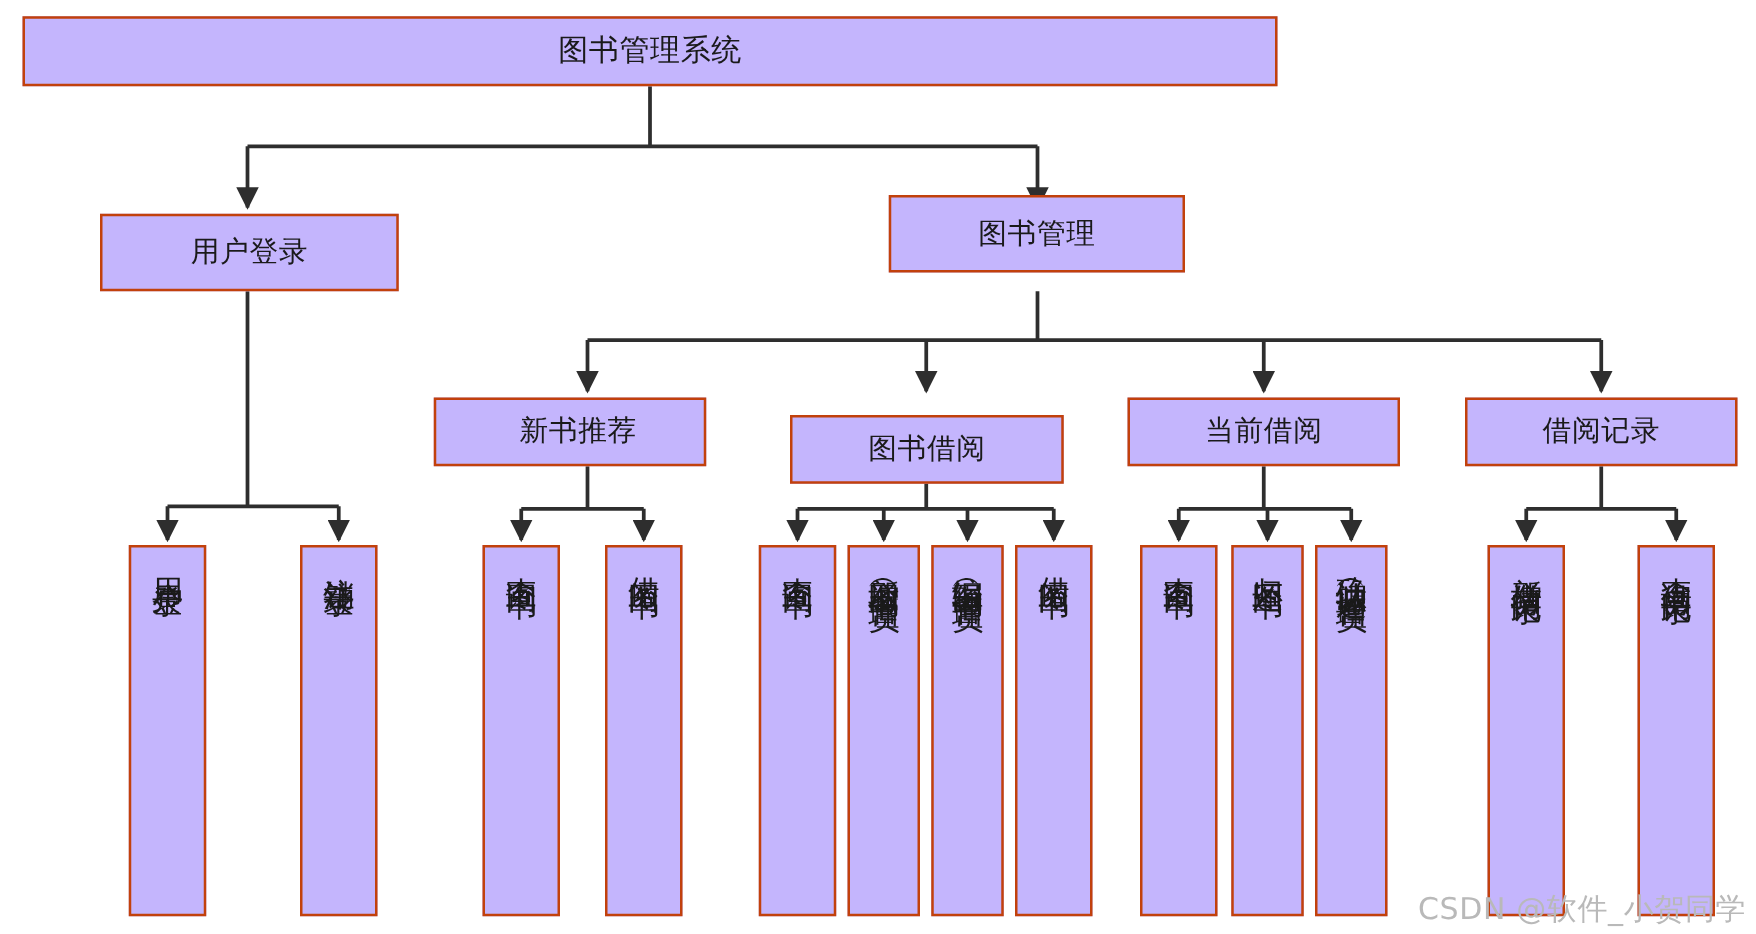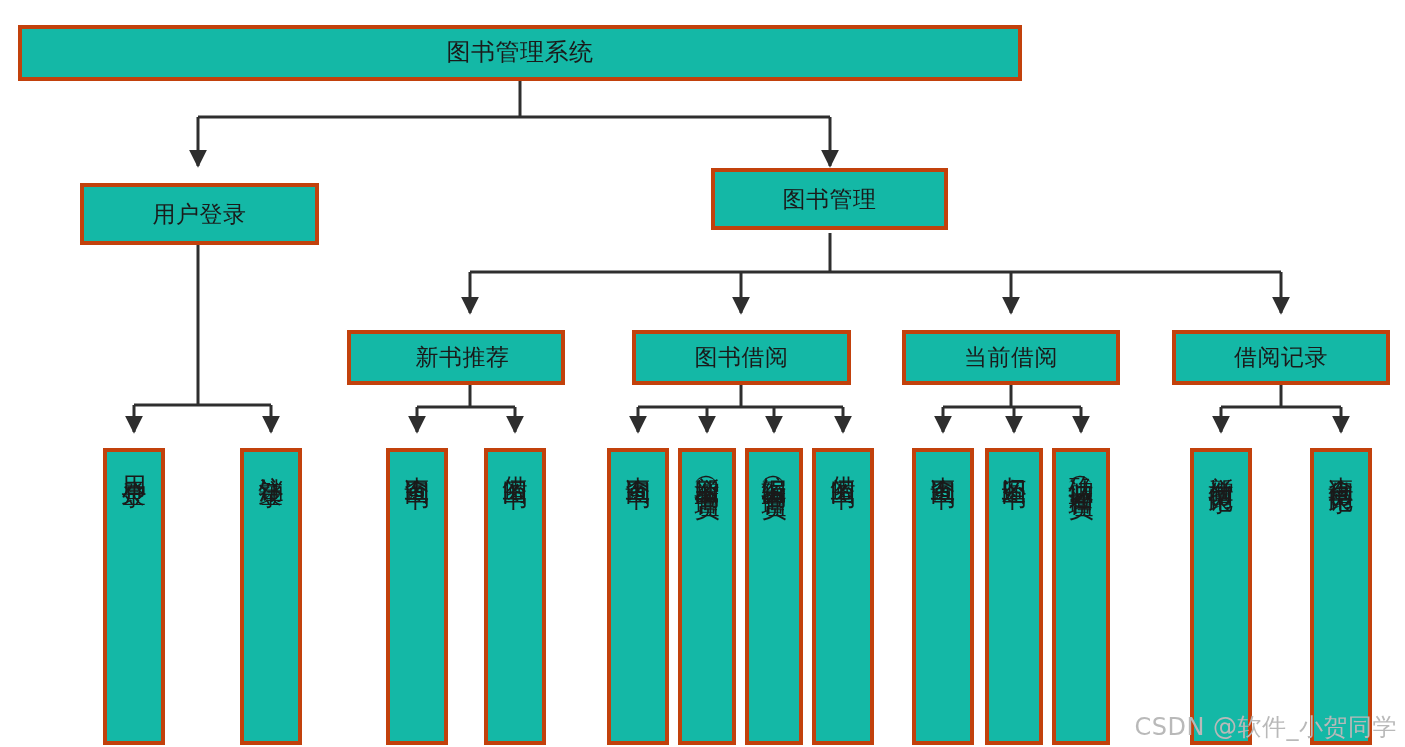--- a/index.html
+++ b/index.html
@@ -21,27 +21,26 @@
     position: absolute;
     left: 0;
     top: 0;
     width: 1405px;
     height: 747px;
     pointer-events: none;
   }
   .node {
     position: absolute;
     box-sizing: border-box;
-    border: 4px solid #c2410c;
-    background: #14b8a6;
+    border: 2px solid #c2410c;
+    background: #c4b5fd;
     display: flex;
     align-items: center;
     justify-content: center;
     color: #1a1a1a;
-    margin-top: 12px;
   }
   .node .label {
     display: block;
     text-align: center;
     line-height: 1.05;
   }
   .node.horiz .label {
     font-size: 23px;
     letter-spacing: 0.5px;
     white-space: nowrap;
@@ -137,21 +136,21 @@
   <div class="node horiz" style="left: 80px; top: 171px; width: 239px; height: 62px;">
     <span class="label">用户登录</span>
   </div>
   <div class="node horiz" style="left: 711px; top: 156px; width: 237px; height: 62px;">
     <span class="label">图书管理</span>
   </div>
 
   <div class="node horiz" style="left: 347px; top: 318px; width: 218px; height: 55px; padding-left: 13px;">
     <span class="label">新书推荐</span>
   </div>
-  <div class="node horiz" style="left: 632px; top: 318px; width: 219px; height: 55px; align-items: center;">
+  <div class="node horiz" style="left: 632px; top: 332px; width: 219px; height: 55px; align-items: center;">
     <span class="label">图书借阅</span>
   </div>
   <div class="node horiz" style="left: 902px; top: 318px; width: 218px; height: 55px;">
     <span class="label">当前借阅</span>
   </div>
   <div class="node horiz" style="left: 1172px; top: 318px; width: 218px; height: 55px;">
     <span class="label">借阅记录</span>
   </div>
 
   <div class="node vert" style="left: 103px; top: 436px; width: 62px; height: 297px;">

